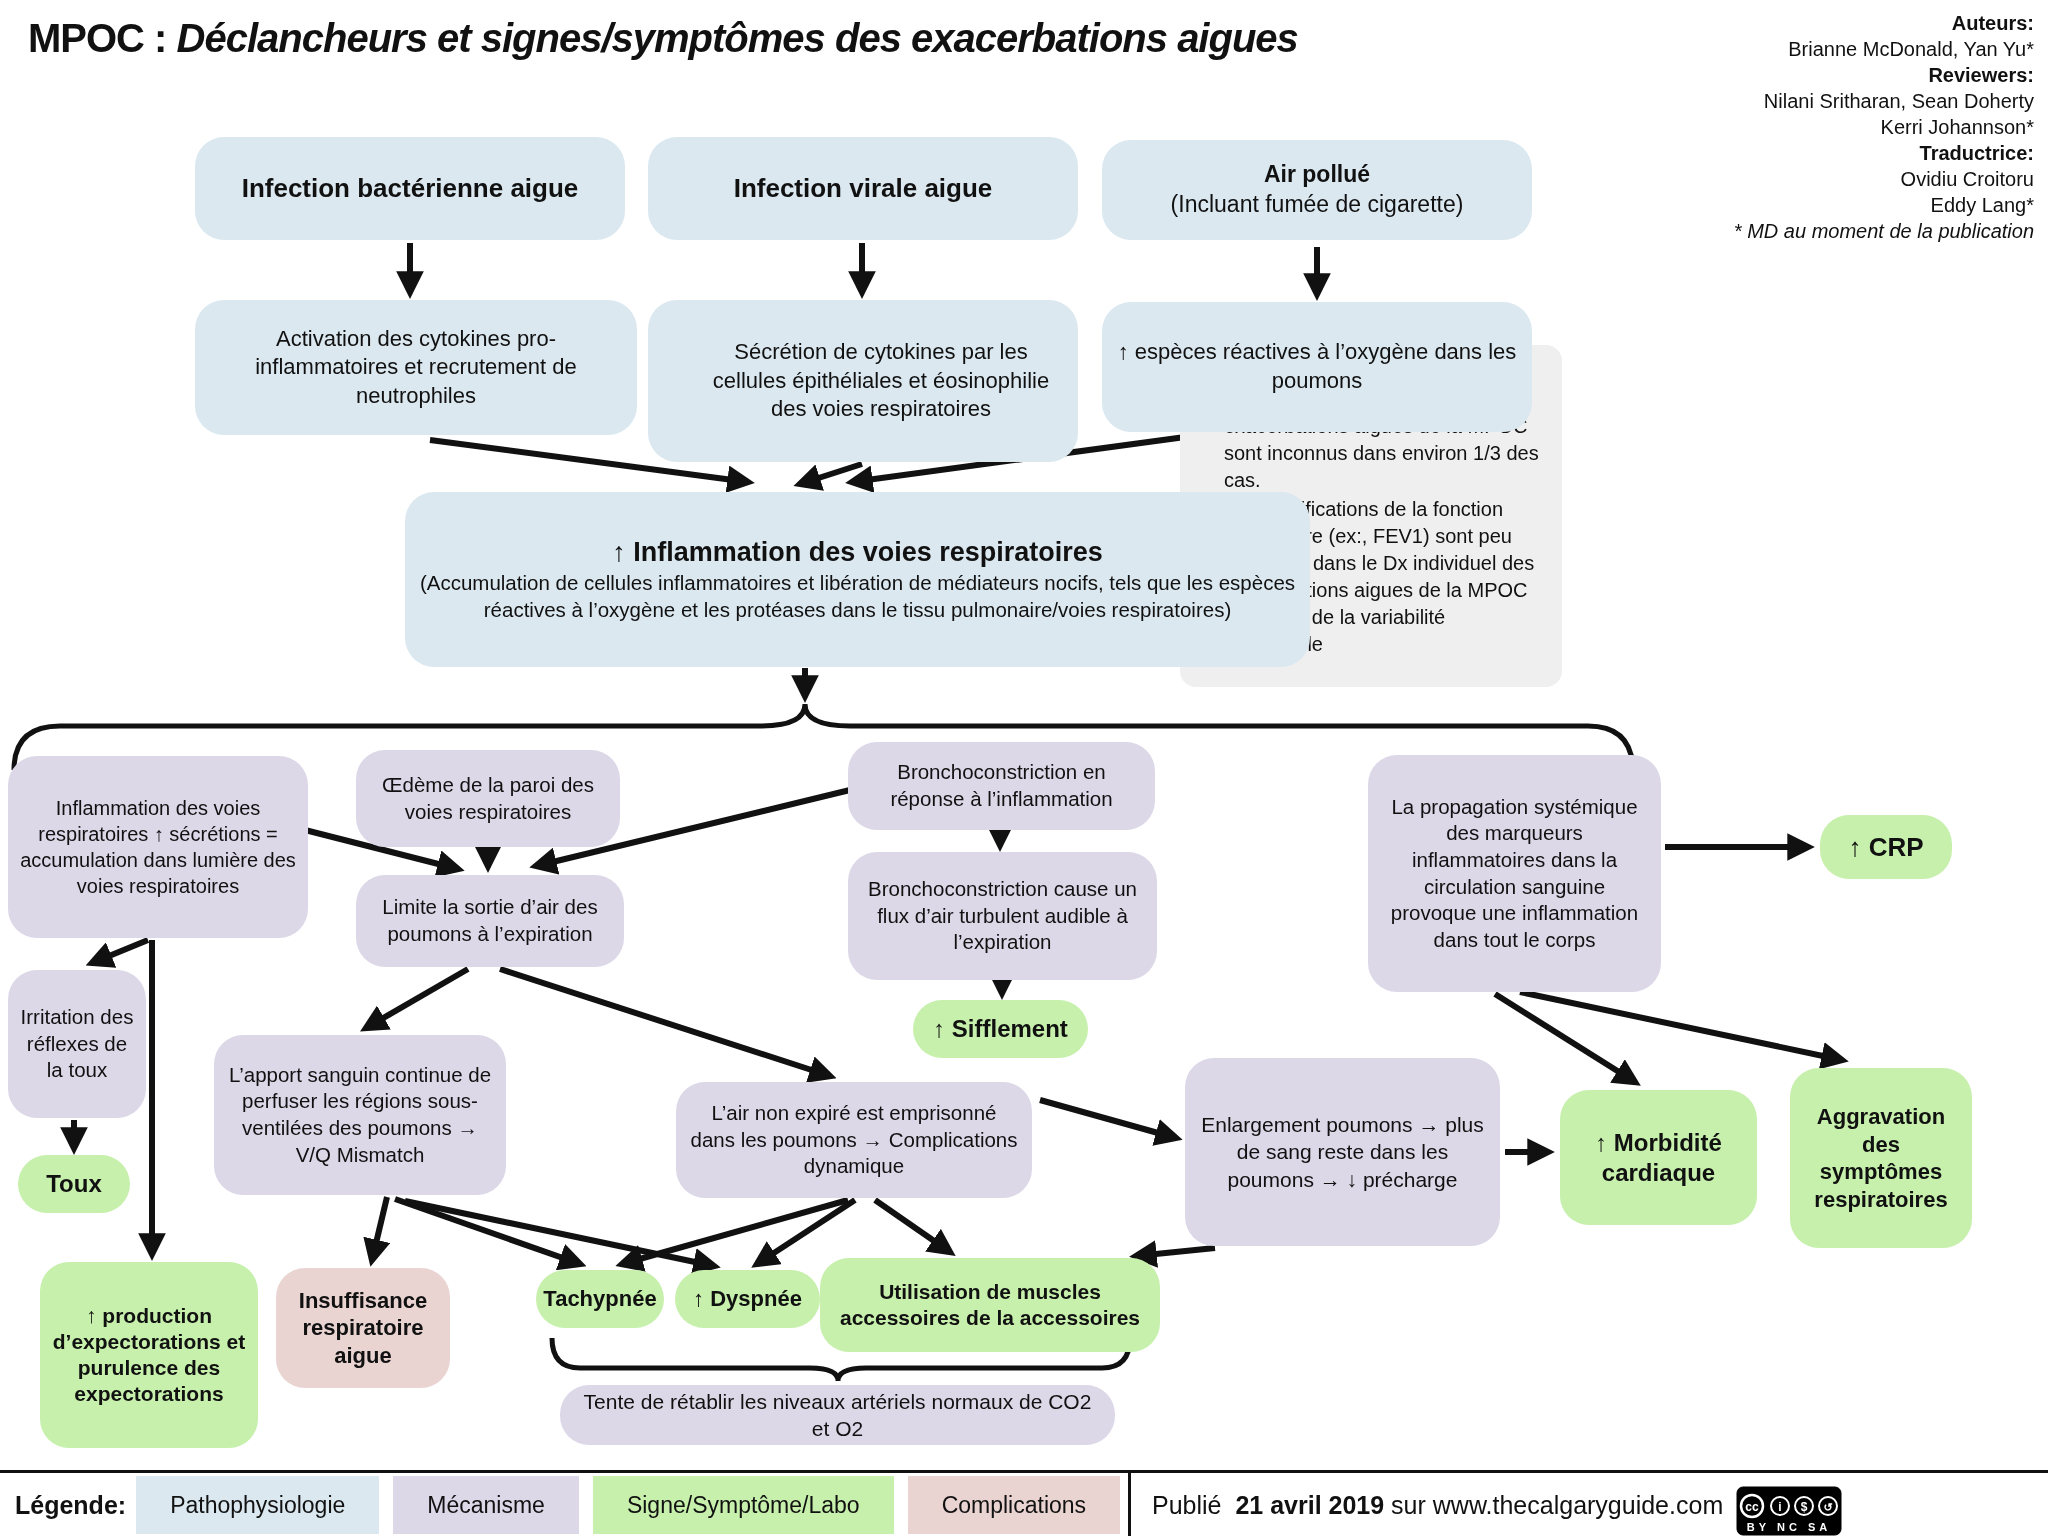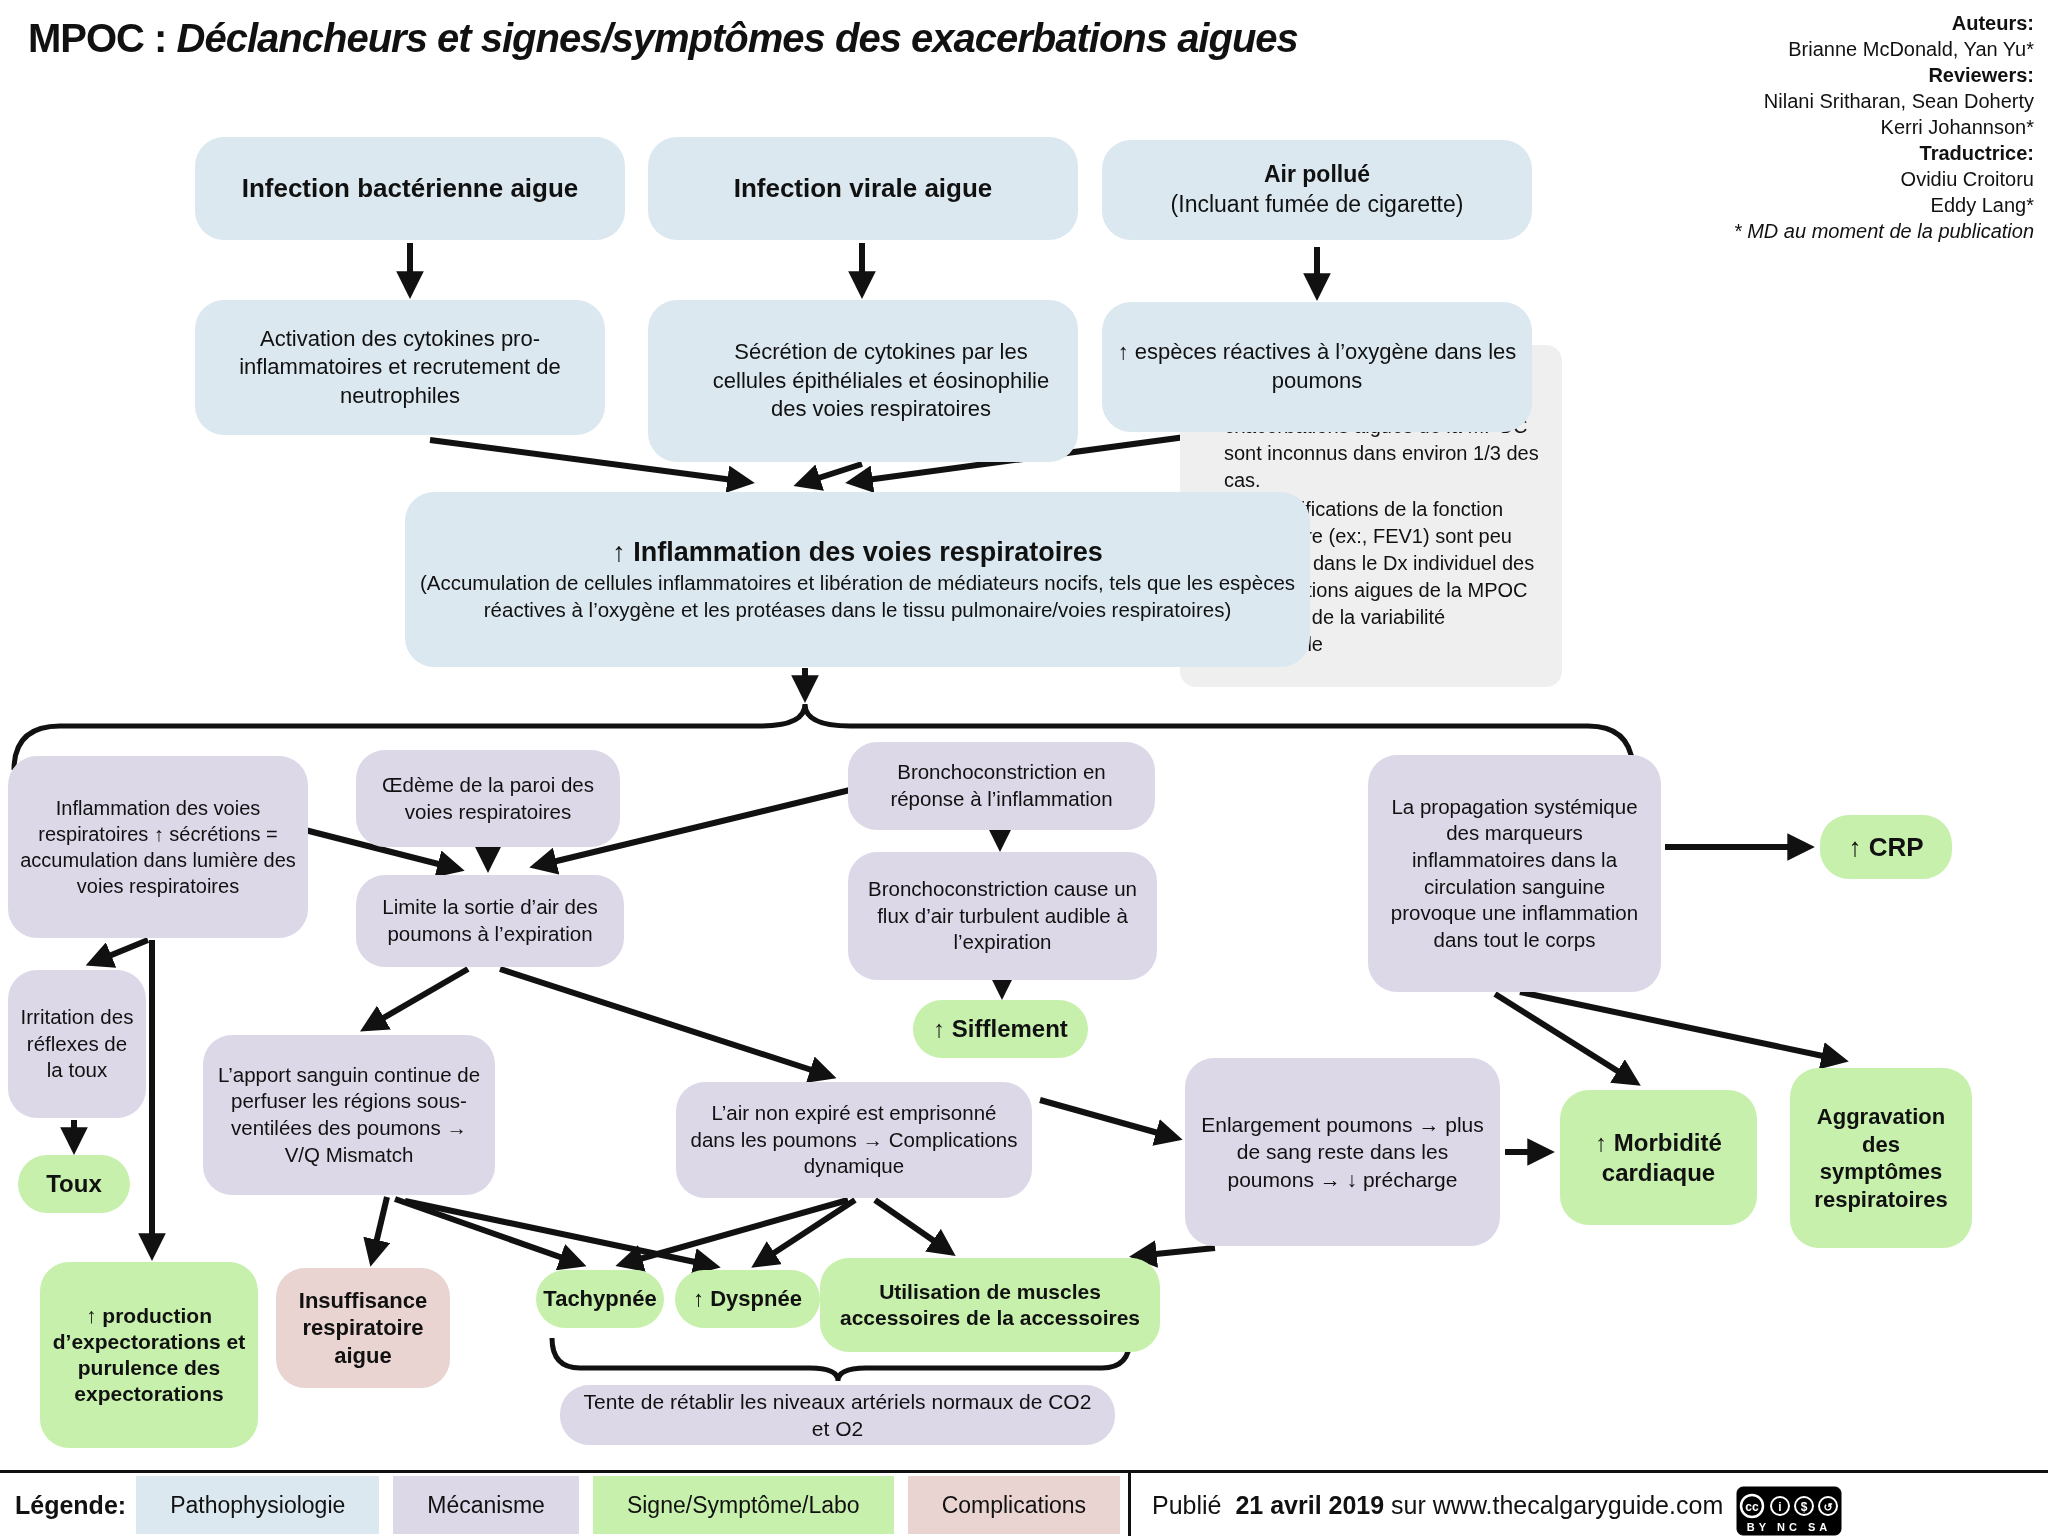--- a/index.html
+++ b/index.html
@@ -123,21 +123,21 @@
       <div class="node cat-P" style="left: 195px; top: 137px; width: 430px; height: 103px; font-size: 26px;">
         <div class="nt">Infection bactérienne aigue</div>
       </div>
       <div class="node cat-P" style="left: 648px; top: 137px; width: 430px; height: 103px; font-size: 26px;">
         <div class="nt">Infection virale aigue</div>
       </div>
       <div class="node cat-P" style="left: 1102px; top: 140px; width: 430px; height: 100px; font-size: 23px;">
         <div class="nt">Air pollué</div>
         <div>(Incluant fumée de cigarette)</div>
       </div>
-      <div class="node cat-P" style="left: 195px; top: 300px; width: 410px; height: 135px; font-size: 22px;">
+      <div class="node cat-P" style="left: 195px; top: 300px; width: 442px; height: 135px; font-size: 22px;">
         <div>Activation des cytokines pro-inflammatoires et recrutement de neutrophiles</div>
       </div>
       <div class="node cat-P" style="left: 648px; top: 300px; width: 430px; height: 162px; font-size: 22px; padding-left: 48px;">
         <div>Sécrétion de cytokines par les cellules épithéliales et éosinophilie des voies respiratoires</div>
       </div>
       <div class="node cat-P" style="left: 1102px; top: 302px; width: 430px; height: 130px; font-size: 22px;">
         <div>↑ espèces réactives à l’oxygène dans les poumons</div>
       </div>
       <div class="node cat-P" style="left: 405px; top: 492px; width: 905px; height: 175px; font-size: 20.5px;">
         <div class="nt" style="font-size: 27px;">↑ Inflammation des voies respiratoires</div>
@@ -163,21 +163,21 @@
       </div>
       <div class="node cat-S boldall" style="left: 913px; top: 1000px; width: 175px; height: 58px; font-size: 24px;">
         <div>↑ Sifflement</div>
       </div>
       <div class="node cat-M" style="left: 8px; top: 970px; width: 138px; height: 148px; font-size: 20.5px;">
         <div>Irritation des réflexes de la toux</div>
       </div>
       <div class="node cat-S boldall" style="left: 18px; top: 1155px; width: 112px; height: 58px; font-size: 24px;">
         <div>Toux</div>
       </div>
-      <div class="node cat-M" style="left: 203px; top: 1035px; width: 292px; height: 160px; font-size: 20.5px;">
+      <div class="node cat-M" style="left: 214px; top: 1035px; width: 292px; height: 160px; font-size: 20.5px;">
         <div>L’apport sanguin continue de perfuser les régions sous-ventilées des poumons → V/Q Mismatch</div>
       </div>
       <div class="node cat-M" style="left: 676px; top: 1082px; width: 356px; height: 116px; font-size: 20.5px;">
         <div>L’air non expiré est emprisonné dans les poumons → Complications dynamique</div>
       </div>
       <div class="node cat-M" style="left: 1185px; top: 1058px; width: 315px; height: 188px; font-size: 21px;">
         <div>Enlargement poumons → plus de sang reste dans les poumons → ↓ précharge</div>
       </div>
       <div class="node cat-S boldall" style="left: 1560px; top: 1090px; width: 197px; height: 135px; font-size: 24px;">
         <div>↑ Morbidité cardiaque</div>

